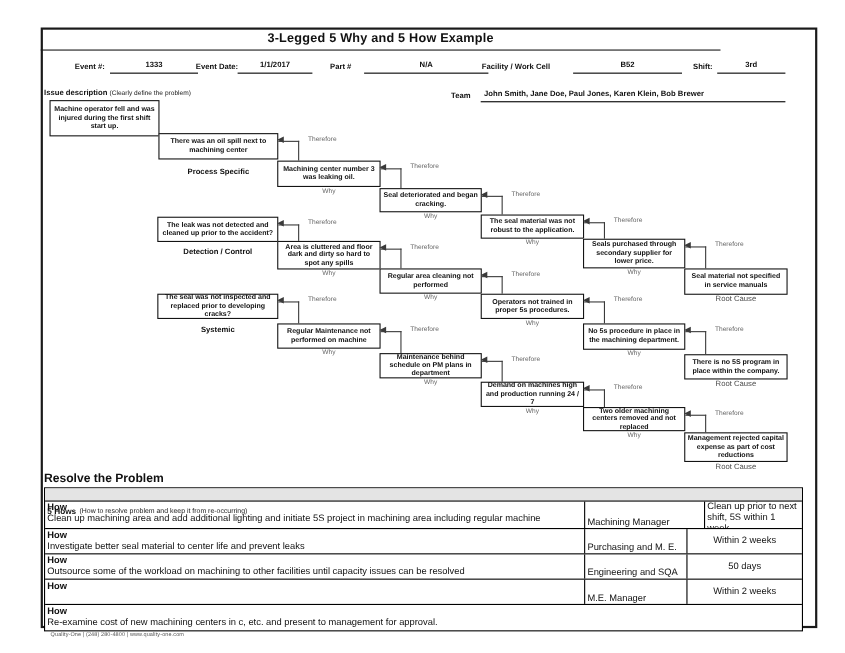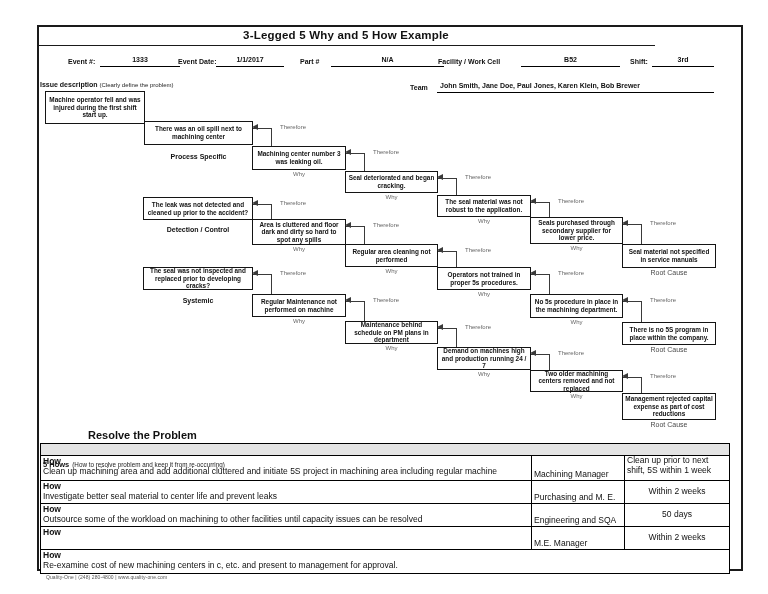--- a/index.html
+++ b/index.html
@@ -18,38 +18,38 @@
   .box{position:absolute;border:1.3px solid #141414;background:#fff;box-sizing:border-box;
        display:flex;align-items:center;justify-content:center;text-align:center;
        font-size:6.4px;font-weight:bold;line-height:1.18;padding:1px 2px;}
   .leglabel{position:absolute;font-size:7px;font-weight:bold;text-align:center;}
   .minor{position:absolute;font-size:6px;color:#666;text-align:center;white-space:nowrap;}
   .rc{position:absolute;font-size:7px;color:#4a4a4a;text-align:center;white-space:nowrap;}
   .conn{position:absolute;border-top:1.4px solid #3a3a3a;border-right:1.4px solid #3a3a3a;box-sizing:border-box;}
   .conn::before{content:"";position:absolute;left:-1px;top:-5px;width:0;height:0;
        border-top:3.5px solid transparent;border-bottom:3.5px solid transparent;
        border-right:6.5px solid #3a3a3a;}
-  .rhead{position:absolute;left:40px;top:429px;font-size:11px;font-weight:bold;padding-left:48px;}
+  .rhead{position:absolute;left:40px;top:429px;font-size:11px;font-weight:bold;}
   .rtable{position:absolute;left:40px;top:443px;width:690px;border:1.6px solid #000;
           box-sizing:border-box;background:#fff;}
   .tr{display:grid;grid-template-columns:1fr 93px 105px;}
   .tr + .tr{border-top:1.5px solid #000;}
   .td{border-left:1.5px solid #000;box-sizing:border-box;overflow:hidden;}
   .td:first-child{border-left:none;}
   .thead{background:#e4e4e4;height:11px;}
   .thead .td{font-size:7.5px;font-weight:bold;display:flex;align-items:center;}
   .thead .c1{padding-left:2px;}
   .thead .c2,.thead .c3{justify-content:center;margin-top:40px;}
   .note{font-weight:normal;font-size:6.3px;margin-left:3px;color:#222;}
   .howline{font-size:8.5px;font-weight:bold;line-height:1.2;padding:0 2px;}
   .descline{font-size:8.5px;line-height:1.25;padding:0 2px;white-space:nowrap;}
   .who{font-size:8.5px;display:flex;align-items:flex-end;padding:1px 2px;line-height:1.1;}
   .when{font-size:8.5px;display:flex;align-items:center;justify-content:center;
         text-align:center;line-height:1.15;padding:0 2px;}
-  .when.topleft{align-items:flex-start;justify-content:flex-start;text-align:left;}
+  .when.topleft{align-items:flex-start;justify-content:flex-start;text-align:left;margin-left:16px;}
   .r24{height:24px;} .r22{height:22px;} .r23{height:23px;}
   .footer{position:absolute;left:46px;top:574px;font-size:5px;color:#555;letter-spacing:.1px;}
 </style>
 </head>
 <body>
 
 <div class="page">
   <div class="frame"></div>
   <div class="titlebar">
     <span class="title">3-Legged 5 Why and 5 How Example</span>
@@ -154,21 +154,21 @@
       <div class="td c1">
         <span>5 Hows</span>
         <span class="note">(How to resolve problem and keep it from re-occurring)</span>
       </div>
       <div class="td c2">Who</div>
       <div class="td c3">When / Timing</div>
     </div>
     <div class="tr r24">
       <div class="td">
         <div class="howline">How</div>
-        <div class="descline">Clean up machining area and add additional cluttered and initiate 5S project in machining area including regular machine</div>
+        <div class="descline">Clean up machining area and add additional lighting and initiate 5S project in machining area including regular machine</div>
       </div>
       <div class="td who">Machining Manager</div>
       <div class="td when topleft">Clean up prior to next shift, 5S within 1 week</div>
     </div>
     <div class="tr r22">
       <div class="td">
         <div class="howline">How</div>
         <div class="descline">Investigate better seal material to center life and prevent leaks</div>
       </div>
       <div class="td who">Purchasing and M. E.</div>

